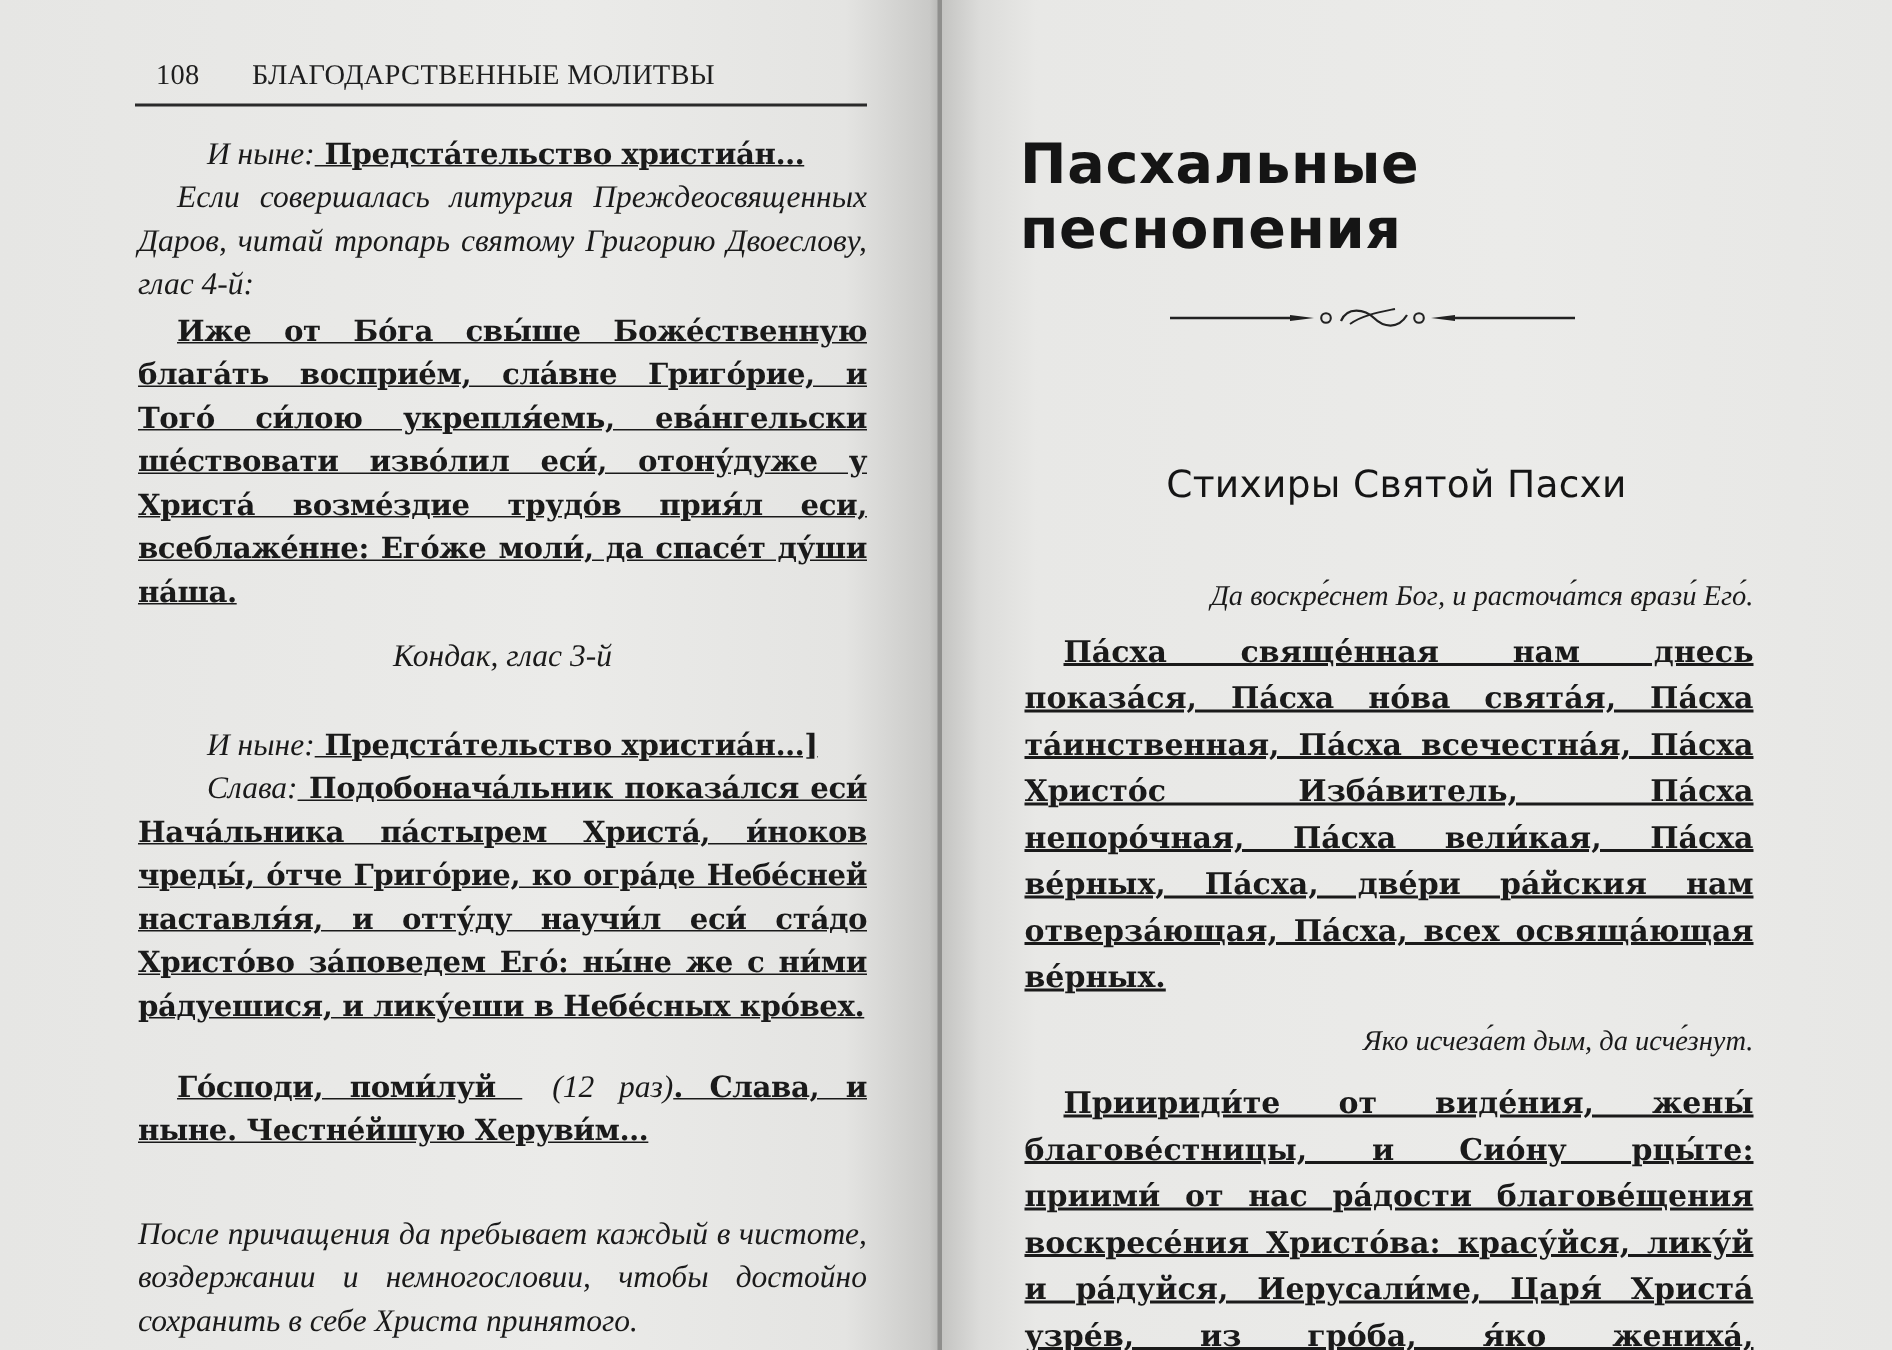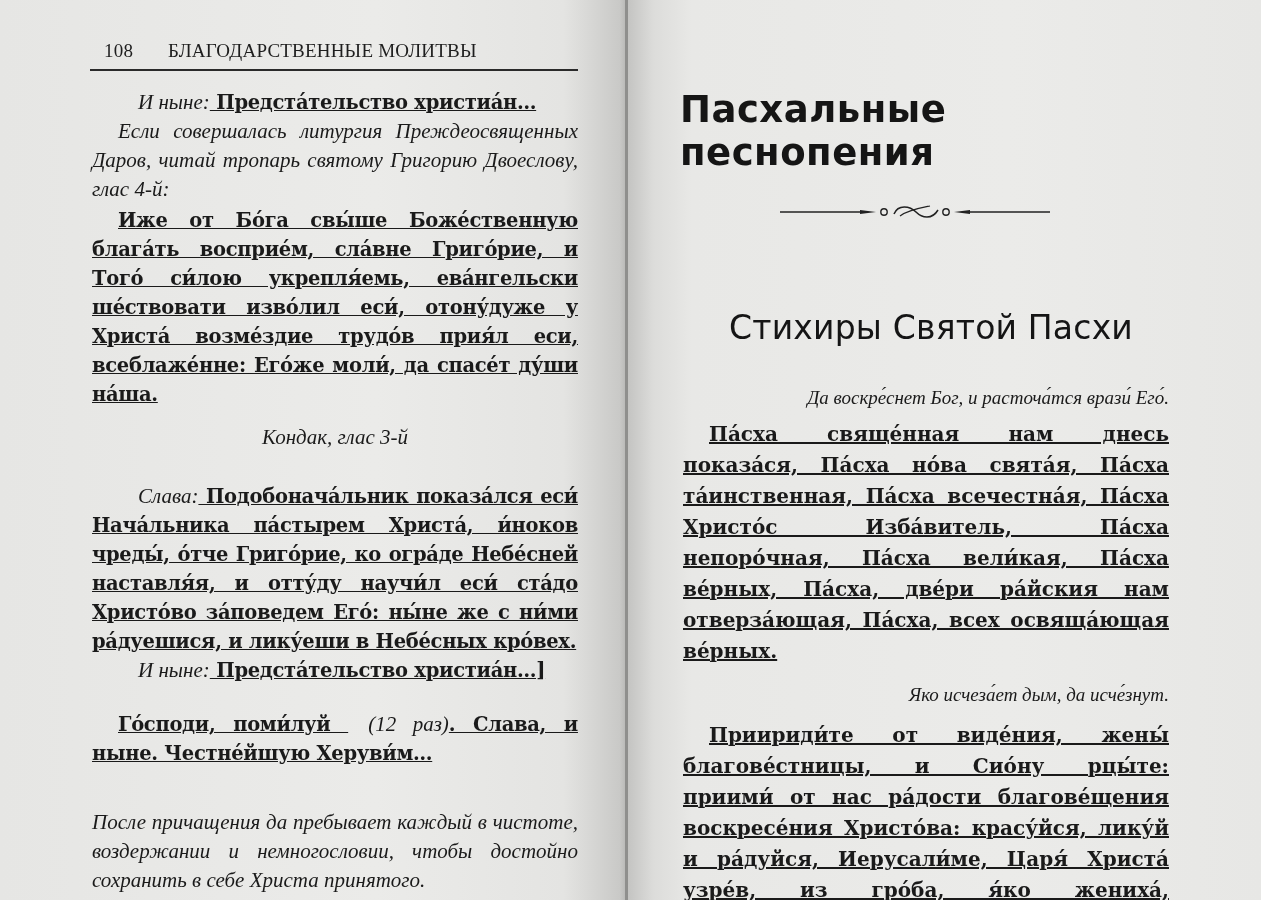--- a/index.html
+++ b/index.html
@@ -40,21 +40,21 @@
 
   
   .chapter-title {
     position: absolute; left: 680px; top: 88px; width: 490px;
     font-family: "DejaVu Sans", sans-serif; font-size: 37px; font-weight: bold; letter-spacing: 0.5px;
     color: #151515;
   }
   .ornament { position: absolute; left: 780px; top: 200px; width: 270px; height: 24px; }
   .section-title {
     position: absolute; left: 650px; top: 308px; width: 562px; text-align: center;
-    font-family: "DejaVu Sans", sans-serif; font-size: 33px; letter-spacing: 0.2px; color: #151515;
+    font-family: "DejaVu Sans", sans-serif; font-size: 25px; letter-spacing: 0.2px; color: #151515;
   }
   .rcol { position: absolute; left: 683px; top: 382px; width: 486px; font-size: 20px; line-height: 31px; }
   .rcol p { margin: 0; text-align: justify; }
   .rcol .verse { font-family: "Liberation Serif", serif; font-style: italic; font-size: 19px; text-align: right; }
   .rcol .b { letter-spacing: 0px; word-spacing: 3px; }
 
   .watermark {
     position: absolute; left: 330px; top: 735px; width: 560px;
     font-family: "Liberation Sans", sans-serif; font-size: 78px; letter-spacing: 1px;
     color: transparent; -webkit-text-stroke: 1px rgba(140,140,140,0.55);
@@ -72,22 +72,22 @@
   <div class="running-head">
     <span class="pnum">108</span><span>БЛАГОДАРСТВЕННЫЕ МОЛИТВЫ</span>
   </div>
   <div class="head-rule"></div>
 
   <div class="lcol">
     <p class="ind"><span class="it">И ныне:</span><span class="b"> Предста́тельство христиа́н…</span></p>
     <p class="ind it">Если совершалась литургия Преждеосвященных Даров, читай тропарь святому Григорию Двоеслову, глас 4-й:</p>
     <p class="ind b" style="margin-top:2px">Иже от Бо́га свы́ше Боже́ственную блага́ть восприе́м, сла́вне Григо́рие, и Того́ си́лою укрепля́емь, ева́нгельски ше́ствовати изво́лил еси́, отону́дуже у Христа́ возме́здие трудо́в прия́л еси, всеблаже́нне: Его́же моли́, да спасе́т ду́ши на́ша.</p>
     <p class="it center" style="margin-top:14px;margin-bottom:30px">Кондак, глас 3-й</p>
+    <p class="ind"><span class="it">И ныне:</span><span class="b"> Предста́тельство христиа́н…]</span></p>
     <p class="ind"><span class="it">Слава:</span><span class="b"> Подобонача́льник показа́лся еси́ Нача́льника па́стырем Христа́, и́ноков чреды́, о́тче Григо́рие, ко огра́де Небе́сней наставля́я, и отту́ду научи́л еси́ ста́до Христо́во за́поведем Его́: ны́не же с ни́ми ра́дуешися, и лику́еши в Небе́сных кро́вех.</span></p>
-    <p class="ind"><span class="it">И ныне:</span><span class="b"> Предста́тельство христиа́н…]</span></p>
     <p class="ind" style="margin-top:25px"><span class="b">Го́споди, поми́луй </span><span class="it">(12 раз)</span><span class="b">. Слава, и ныне. Честне́йшую Херуви́м…</span></p>
     <p class="it" style="margin-top:40px">После причащения да пребывает каждый в чистоте, воздержании и немногословии, чтобы достойно сохранить в себе Христа принятого.</p>
   </div>
 
   <div class="chapter-title">Пасхальные песнопения</div>
 
   <svg class="ornament" viewBox="0 0 270 24">
     <line x1="0" y1="12" x2="80" y2="12" stroke="#222" stroke-width="1.6"></line>
     <path d="M80 10 L96 12 L80 14 Z" fill="#222"></path>
     <circle cx="104" cy="12" r="3.2" fill="none" stroke="#222" stroke-width="1.4"></circle>

